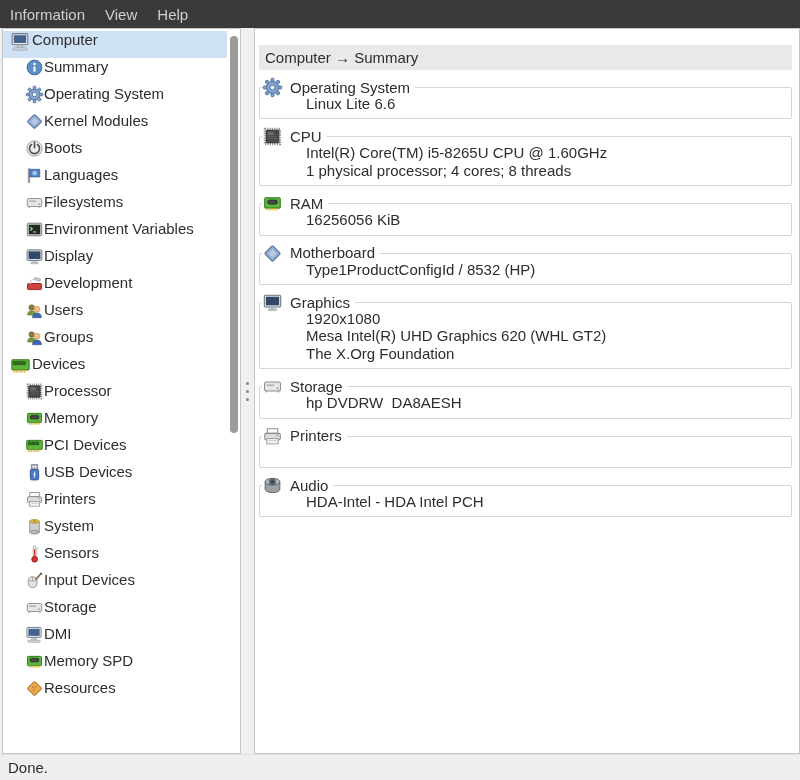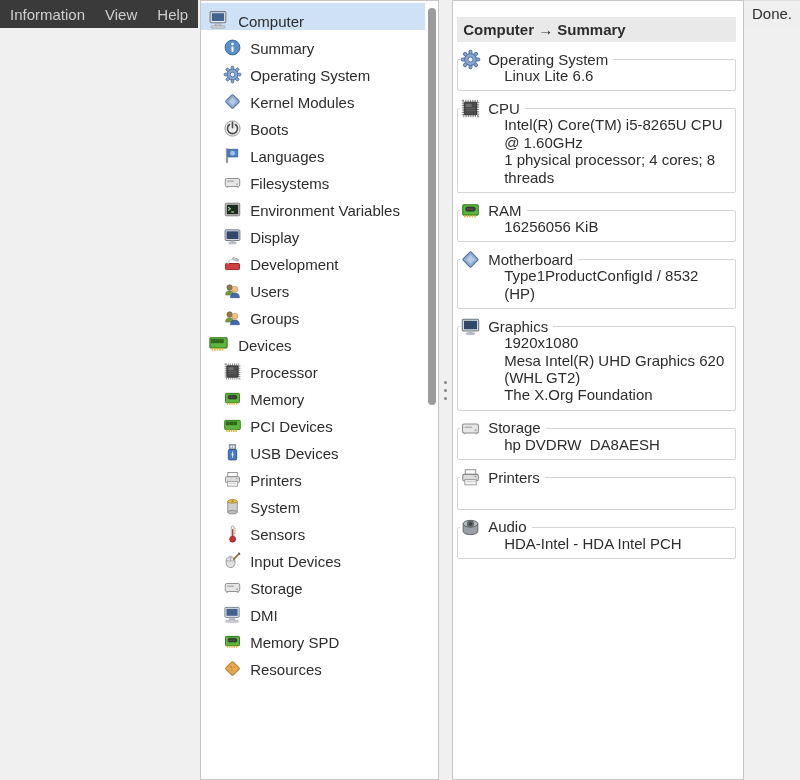--- a/index.html
+++ b/index.html
@@ -1,21 +1,21 @@
 <!DOCTYPE html>
 <html><head>
 <meta charset="utf-8">
 <style>
   html,body{margin:0;padding:0;}
   body{
     width:800px;height:780px;overflow:hidden;
     font-family:"Liberation Sans",sans-serif;font-size:15px;color:#2d2d2d;
     background:#f0f0f0;
   }
-  .window{display:flex;width:800px;height:780px;}
+  .window{display:flex;flex-direction:column;width:800px;height:780px;}
 
   
   .menubar{flex:none;height:28px;background:#3a3a3a;display:flex;align-items:stretch;}
   .menu-item{color:#cfcfcf;padding:0 10px;display:flex;align-items:center;cursor:default;}
 
   
   .toolbar{flex:none;height:39px;background:#f1f1f1;border-bottom:1px solid #dcdcdc;
            display:flex;align-items:center;padding:0 4px;}
   .tbtn{background:transparent;border:none;font:inherit;color:#2d2d2d;
         display:flex;align-items:center;gap:7px;padding:0 12px;height:32px;cursor:default;}
@@ -23,40 +23,40 @@
   .ticon svg{width:100%;height:100%;display:block;}
   .tsep{width:1px;height:26px;background:#d0d0d0;margin:0 4px;}
 
   
   .main{flex:1;display:flex;min-height:0;position:relative;}
 
   
   .sidebar{width:237px;margin-left:2px;background:#fff;border:1px solid #c6c6c6;
            position:relative;overflow:hidden;flex:none;}
   .tree{padding-top:2px;}
-  .row{height:27px;display:flex;align-items:flex-end;gap:8px;padding-left:6px;margin-right:13px;white-space:nowrap;}
+  .row{height:27px;display:flex;align-items:flex-start;padding-left:6px;margin-right:13px;white-space:nowrap;}
   .row.lvl1{padding-left:22px;}
   .row.selected{background:#cfe1f4;}
   .ricon{flex:none;display:block;}
   .lvl0 .ricon{width:23px;height:21px;}
   .lvl1 .ricon{width:19px;height:19px;}
   .ricon svg{width:100%;height:100%;display:block;}
   .scroll-thumb{position:absolute;top:7px;right:2px;width:8px;height:397px;
                 background:#9b9b9b;border-radius:4px;}
 
   
   .splitter{width:13px;background:#f0f0f0;display:flex;flex-direction:column;
             align-items:center;justify-content:center;gap:5px;flex:none;}
   .splitter i{width:3px;height:3px;border-radius:50%;background:#868686;}
 
   
   .content{flex:1;background:#fff;border:1px solid #c6c6c6;overflow:hidden;
            padding:0 7px 0 4px;}
   .crumb{margin-top:16px;background:#e9e9e9;height:25px;line-height:25px;
-         font-weight:bold;padding-left:6px;}
+         font-weight:normal;padding-left:6px;}
   .section{margin-top:17px;}
   .frame{position:relative;border:1px solid #d5d5d5;border-radius:2px;margin-top:9px;
          padding:7px 8px 6px 46px;min-height:17px;}
   .legend{position:absolute;top:-11px;left:2px;display:flex;align-items:center;gap:7px;
           background:#fff;padding-right:5px;}
   .sicon{width:21px;height:21px;display:block;}
   .sicon svg{width:100%;height:100%;display:block;}
   .stitle{line-height:20px;}
   .line{line-height:17.4px;white-space:pre-wrap;}
 

